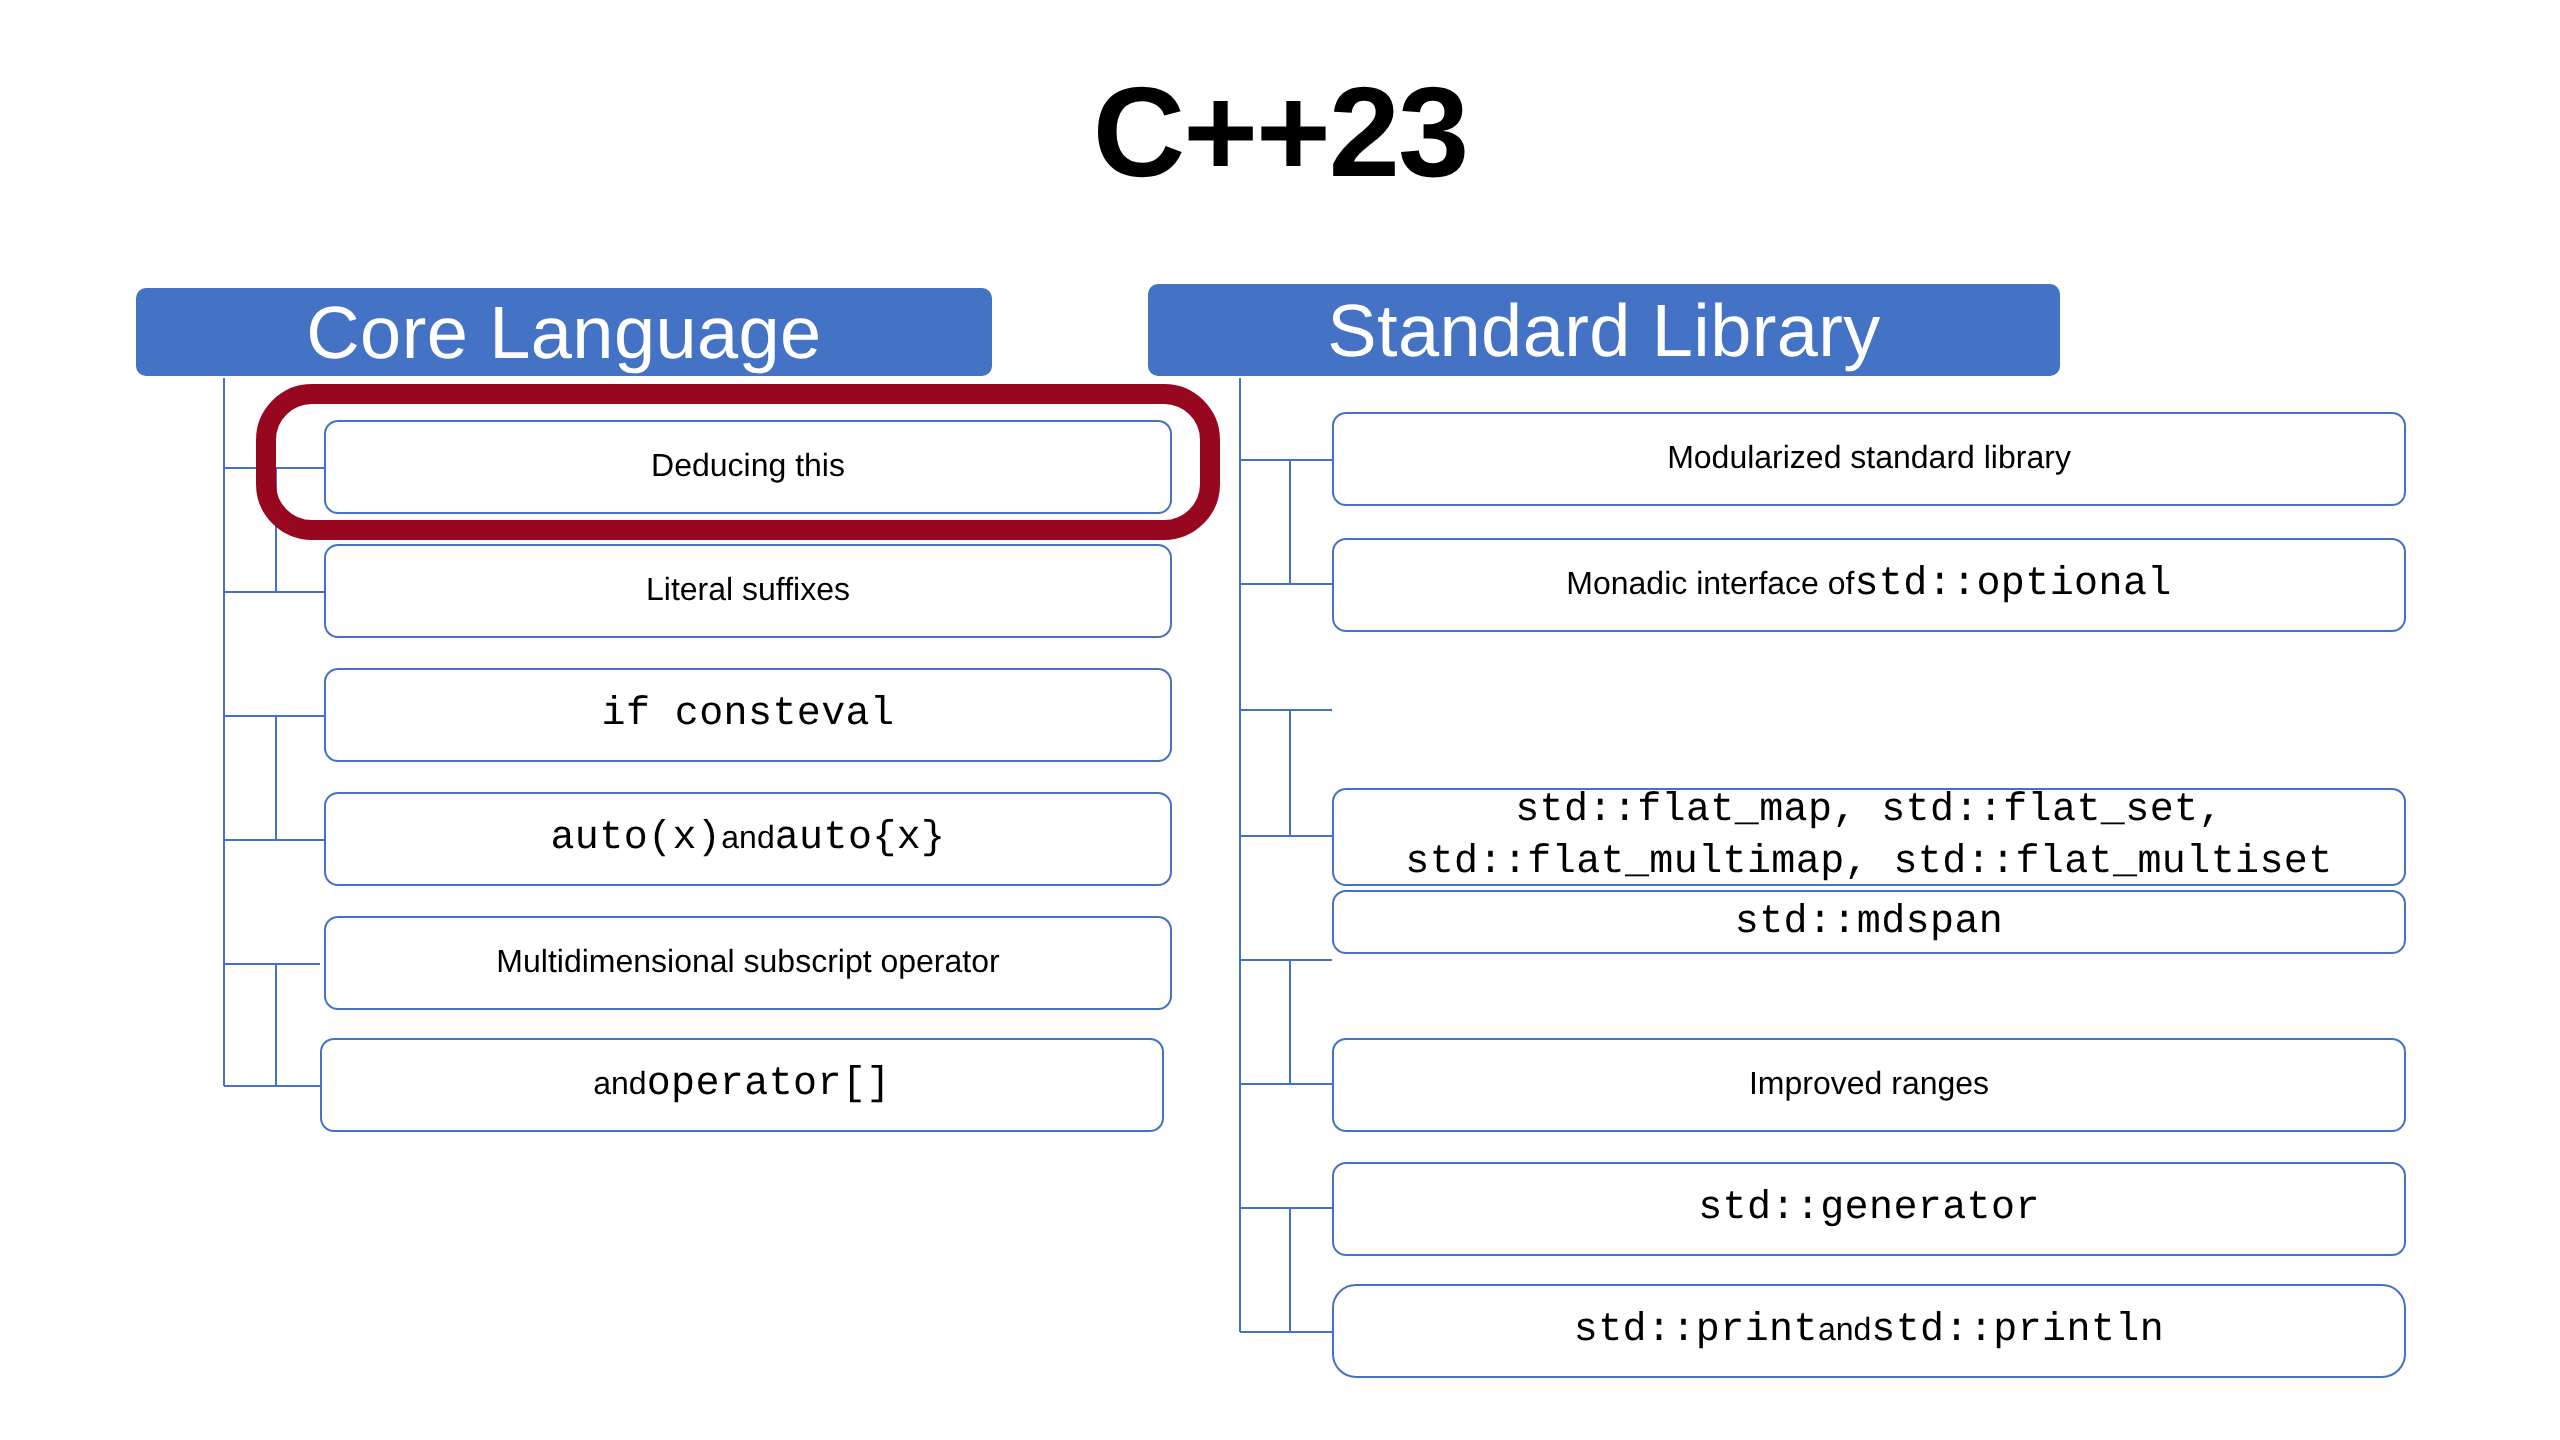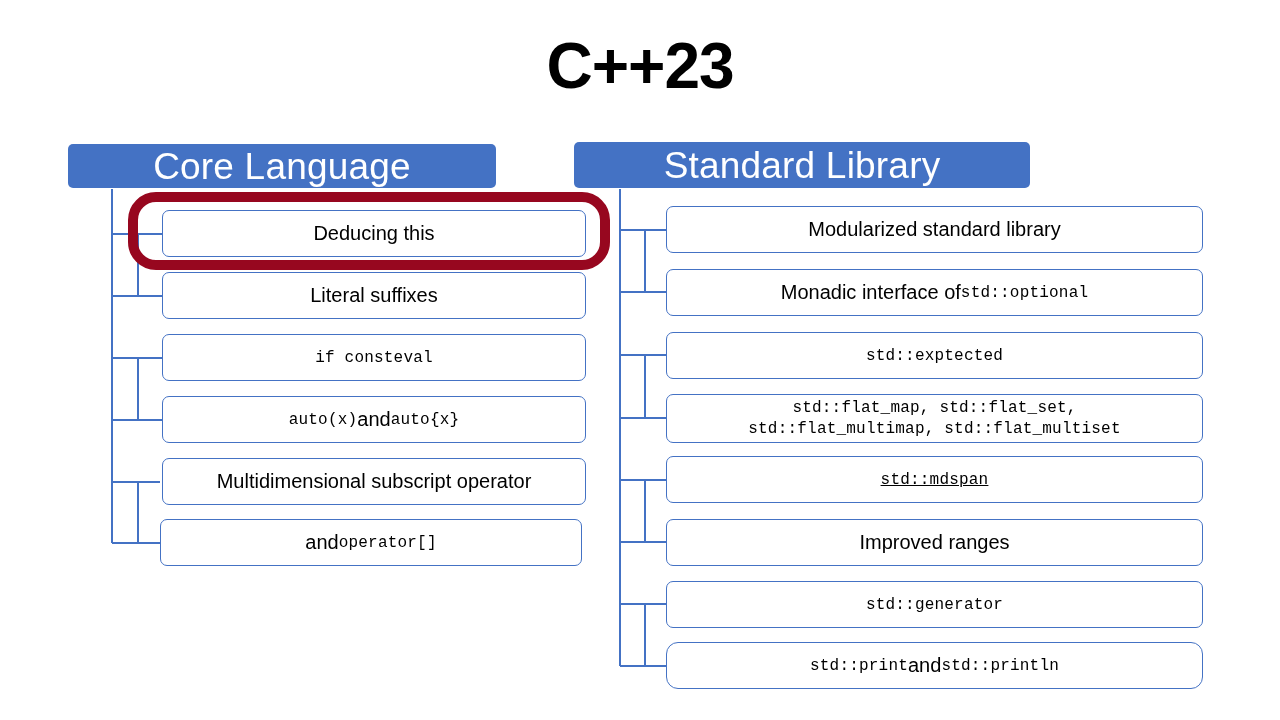--- a/index.html
+++ b/index.html
@@ -83,26 +83,26 @@
     align-items: center;
     justify-content: center;
     text-align: center;
     color: #000000;
     font-size: 16px;
     padding: 2px 8px;
     line-height: 1.25;
   }
   .item-box .mono {
     font-family: "Liberation Mono", "DejaVu Sans Mono", monospace;
-    font-size: 16px;
+    font-size: 20px;
     letter-spacing: 0.2px;
   }
   .item-box .prose {
     font-family: "Liberation Sans", sans-serif;
-    font-size: 20px;
+    font-size: 16px;
   }
   .item-box.two-line {
     line-height: 1.3;
   }
 
   
   #highlight-deducing-this {
     position: absolute;
     left: 128px;
     top: 192px;
@@ -187,30 +187,27 @@
 
   <div class="item-box" style="left:666px; top:206px; width:537px; height:47px;">
     <span class="prose">Modularized standard library</span>
   </div>
 
   <div class="item-box" style="left:666px; top:269px; width:537px; height:47px;">
     <span class="prose">Monadic interface of </span>
       <span class="mono">std::optional</span>
   </div>
 
-  <div class="item-box" style="left:666px; top:332px; width:537px; height:47px;">
-    <span class="mono">std::exptected</span>
-  </div>
 
   <div class="item-box two-line" style="left:666px; top:394px; width:537px; height:49px; flex-direction:column;">
     <span class="mono">std::flat_map, std::flat_set,</span>
     <span class="mono">std::flat_multimap, std::flat_multiset</span>
   </div>
 
-  <div class="item-box" style="left:666px; top:456px; width:537px; height:47px;text-decoration:underline;">
+  <div class="item-box" style="left:666px; top:445px; width:537px; height:32px;">
     <span class="mono">std::mdspan</span>
   </div>
 
   <div class="item-box" style="left:666px; top:519px; width:537px; height:47px;">
     <span class="prose">Improved ranges</span>
   </div>
 
   <div class="item-box" style="left:666px; top:581px; width:537px; height:47px;">
     <span class="mono">std::generator</span>
   </div>

